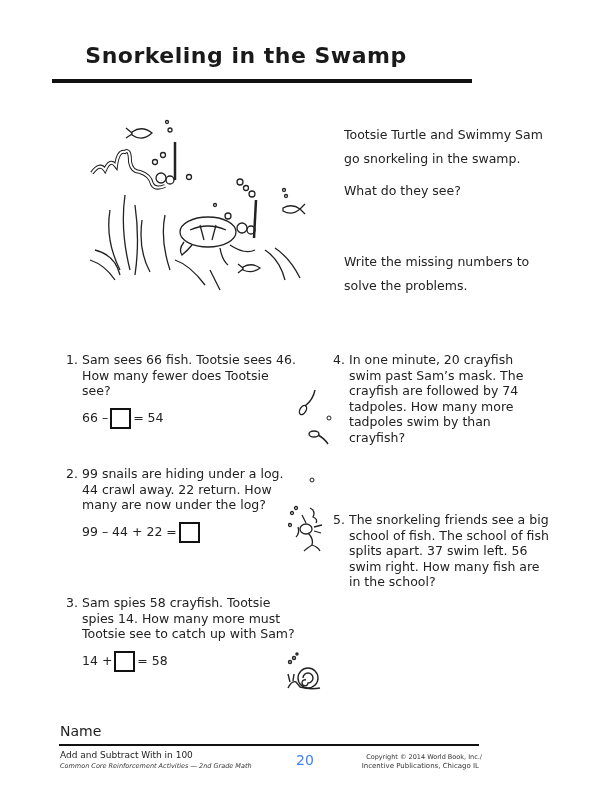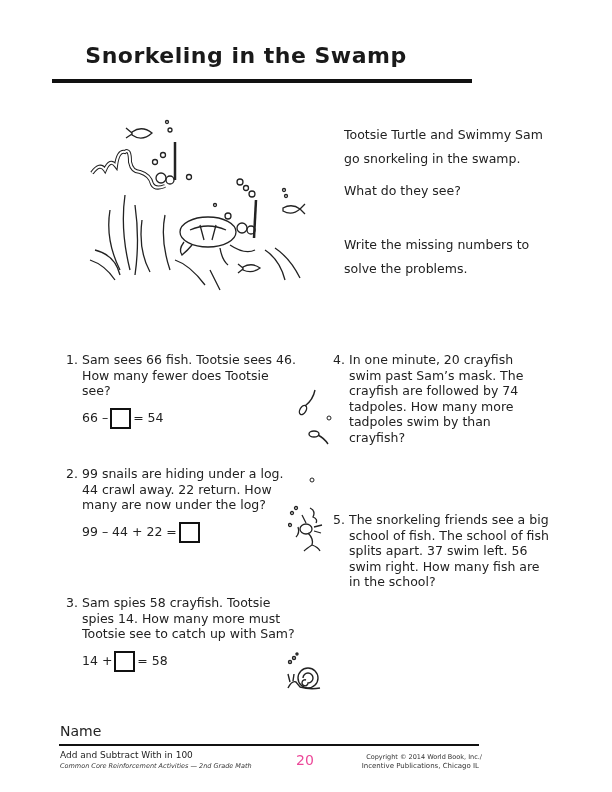--- a/index.html
+++ b/index.html
@@ -20,40 +20,40 @@
   .title-rule { left: 52px; width: 419px; }
   .title-rule { width: 419px; }
   .title-rule { width: 420px; left: 52px; }
   .title-rule { left: 51px; width: 420px; }
   .title-rule { width: 420px; }
   .intro {
     position: absolute; left: 344px; top: 123px; width: 200px;
     font-size: 12.5px; line-height: 24px; color: #222;
   }
   .intro p { margin: 0 0 8px 0; }
-  .intro p.gap { margin-top: 30px; }
+  .intro p.gap { margin-top: 47px; }
   .illustration { position: absolute; left: 80px; top: 100px; width: 240px; height: 210px; }
   .problem {
     position: absolute; font-size: 12.5px; line-height: 15.5px; color: #222;
   }
   .problem .q { display: flex; }
   .problem .num { width: 16px; flex: none; }
   .problem .text { flex: 1; }
   .eq {
     margin-top: 9px; margin-left: 16px; display: flex; align-items: center; font-size: 12.5px;
   }
   .box {
     display: inline-block; width: 21px; height: 21px; border: 2px solid #111; margin: 0 2px; box-sizing: border-box;
   }
   .deco { position: absolute; }
   .name-label { position: absolute; left: 60px; top: 723px; font-size: 14px; color: #222; }
   .footer-rule { position: absolute; left: 59px; width: 420px; top: 744px; height: 2px; background: #111; }
   .footer-left1 { position: absolute; left: 60px; top: 750px; font-size: 9px; color: #222; }
   .footer-left2 { position: absolute; left: 60px; top: 762px; font-size: 6.5px; font-style: italic; color: #333; }
-  .page-num { position: absolute; left: 296px; top: 752px; font-size: 14px; color: #ec4899; }
+  .page-num { position: absolute; left: 296px; top: 752px; font-size: 14px; color: #3b82f6; }
   .footer-right1 { position: absolute; right: 130px; top: 753px; font-size: 6.5px; color: #333; }
   .footer-right2 { position: absolute; right: 133px; top: 762px; font-size: 7px; color: #333; text-align: right; }
 </style>
 </head>
 <body>
 
 <div class="title">Snorkeling in the Swamp</div>
 <div class="title-rule" style="left:52px;width:420px;"></div>
 
 <svg class="illustration" viewBox="0 0 240 210" fill="none" stroke="#222" stroke-width="1.3">

